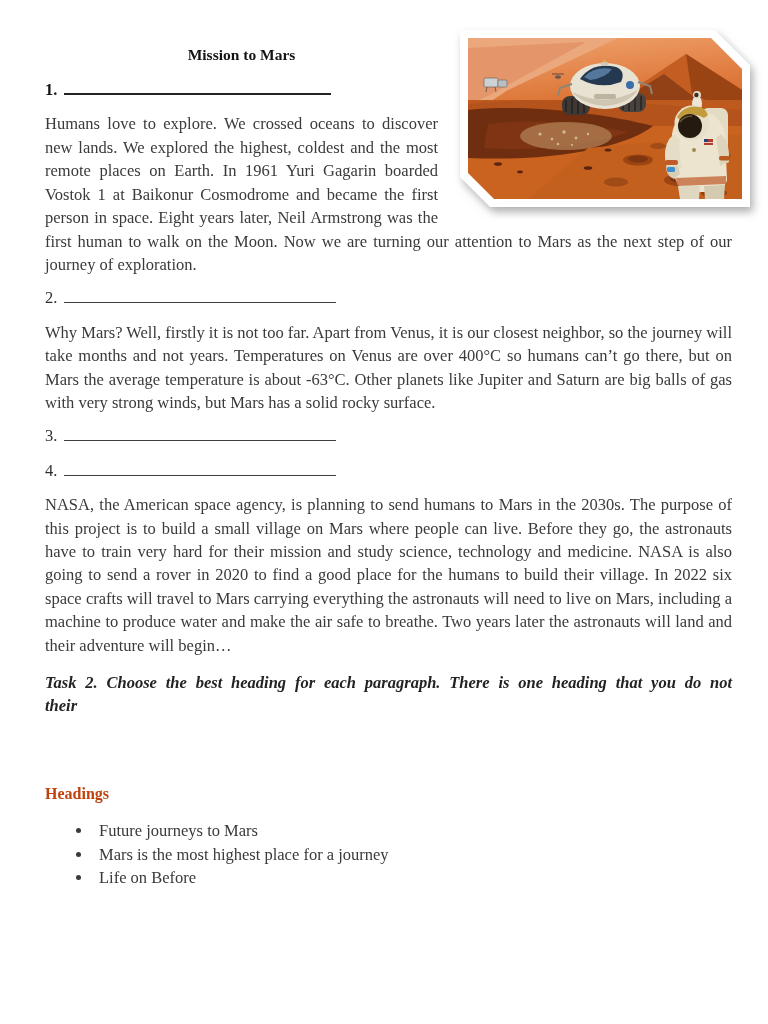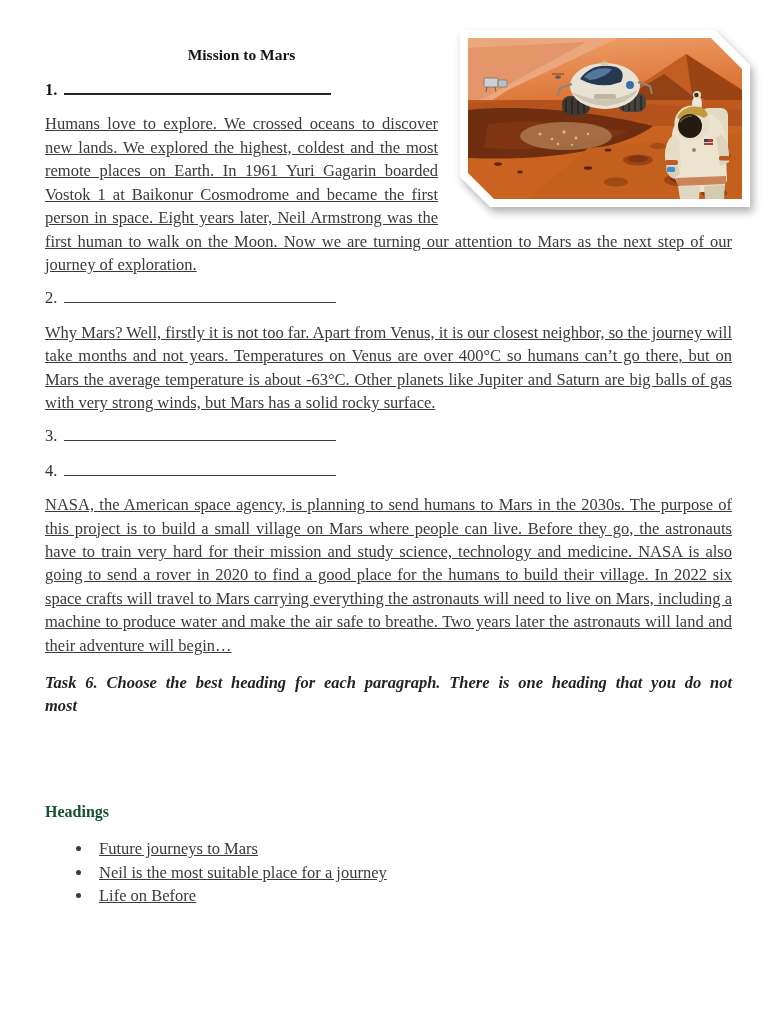--- a/index.html
+++ b/index.html
@@ -31,27 +31,27 @@
     font-size:15.5px; margin:5px 0 11px;
   }
   .blank-row { margin:10px 0 11px; white-space:nowrap; }
   .blank-row .num { color:#303030; }
   .blank-row .line {
     display:inline-block; width:272px; height:0.95em;
     border-bottom:1.4px solid #3e3e3e; margin-left:7px; vertical-align:baseline;
   }
   .blank-row.first .num { font-weight:bold; color:#141414; }
   .blank-row.first .line { border-bottom:2.3px solid #232323; width:267px; }
-  p.body { text-align:justify; margin:0 0 10px;text-decoration:underline; }
+  p.body { text-align:justify; margin:0 0 10px; }
   .task { font-weight:bold; font-style:italic; color:#232323; margin-top:14px; }
   .task .l1 { text-align:justify; text-align-last:justify; }
   .task .u { text-underline-offset:3px; }
-  .headings-title { font-weight:bold; color:#14532d; font-size:16px; margin-top:82px; }
+  .headings-title { font-weight:bold; color:#c2410c; font-size:16px; margin-top:64px; }
   ul.headings { margin:14px 0 0; padding-left:48px; color:#3a3a3a; }
-  ul.headings li { padding-left:6px;text-decoration:underline; }
+  ul.headings li { padding-left:6px; }
 </style>
 </head>
 <body>
 
 <div class="page">
 
   <div class="photo-shadow">
     <div class="photo-frame">
       <div class="photo-inner" aria-label="mars-surface-with-astronauts-and-rover">
         <svg viewBox="0 0 274 161" preserveAspectRatio="none">
@@ -205,28 +205,28 @@
 
 
   <div class="blank-row">
     <span class="num">4.</span><span class="line"></span>
   </div>
 
   <p class="body">NASA, the American space agency, is planning to send humans to Mars in the 2030s. The purpose of this project is to build a small village on Mars where people can live. Before they go, the astronauts have to train very hard for their mission and study science, technology and medicine. NASA is also going to send a rover in 2020 to find a good place for the humans to build their village. In 2022 six space crafts will travel to Mars carrying everything the astronauts will need to live on Mars, including a machine to produce water and make the air safe to breathe. Two years later the astronauts will land and their adventure will begin…</p>
 
   <div class="task">
     <div class="l1">
-      <span>Task 6. Choose the best heading for each paragraph. There is one heading that you</span>
+      <span>Task 2. Choose the best heading for each paragraph. There is one heading that you</span>
       <span class="u">do not</span>
     </div>
     <div class="l2">
-      <span class="u">most</span>
+      <span class="u">their</span>
     </div>
   </div>
 
   <div class="headings-title">Headings</div>
   <ul class="headings">
     <li>Future journeys to Mars</li>
-    <li>Neil is the most suitable place for a journey</li>
+    <li>Mars is the most highest place for a journey</li>
     <li>Life on Before</li>
   </ul>
 
 </div>
 
 </body></html>

